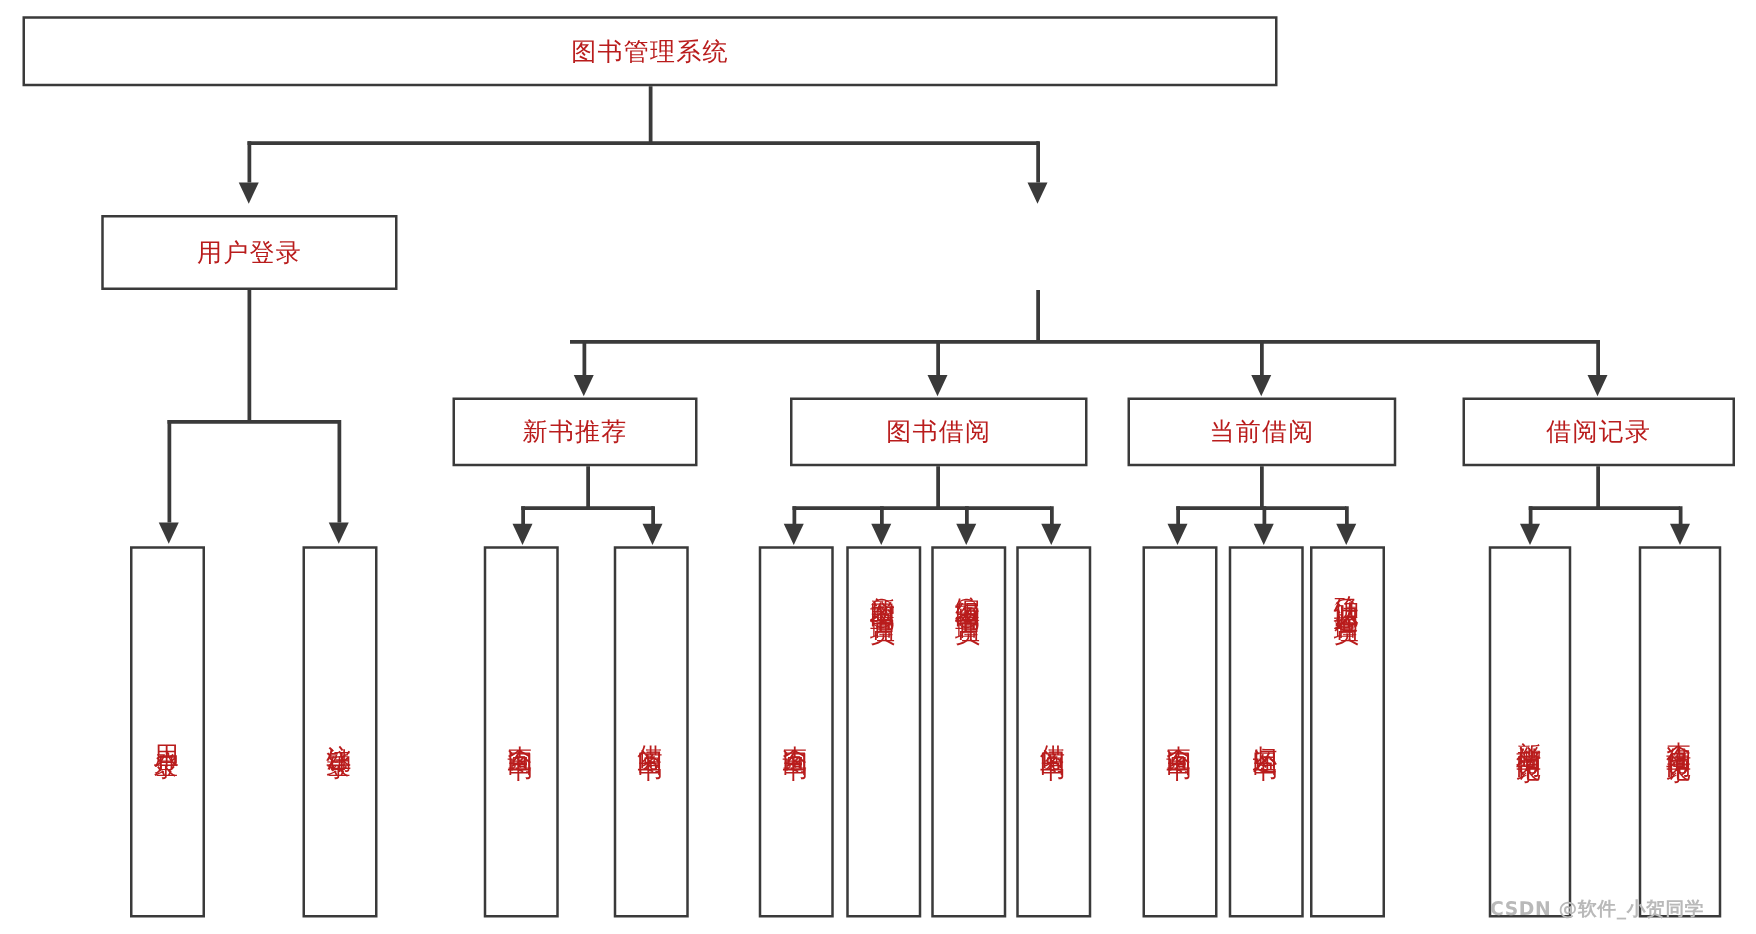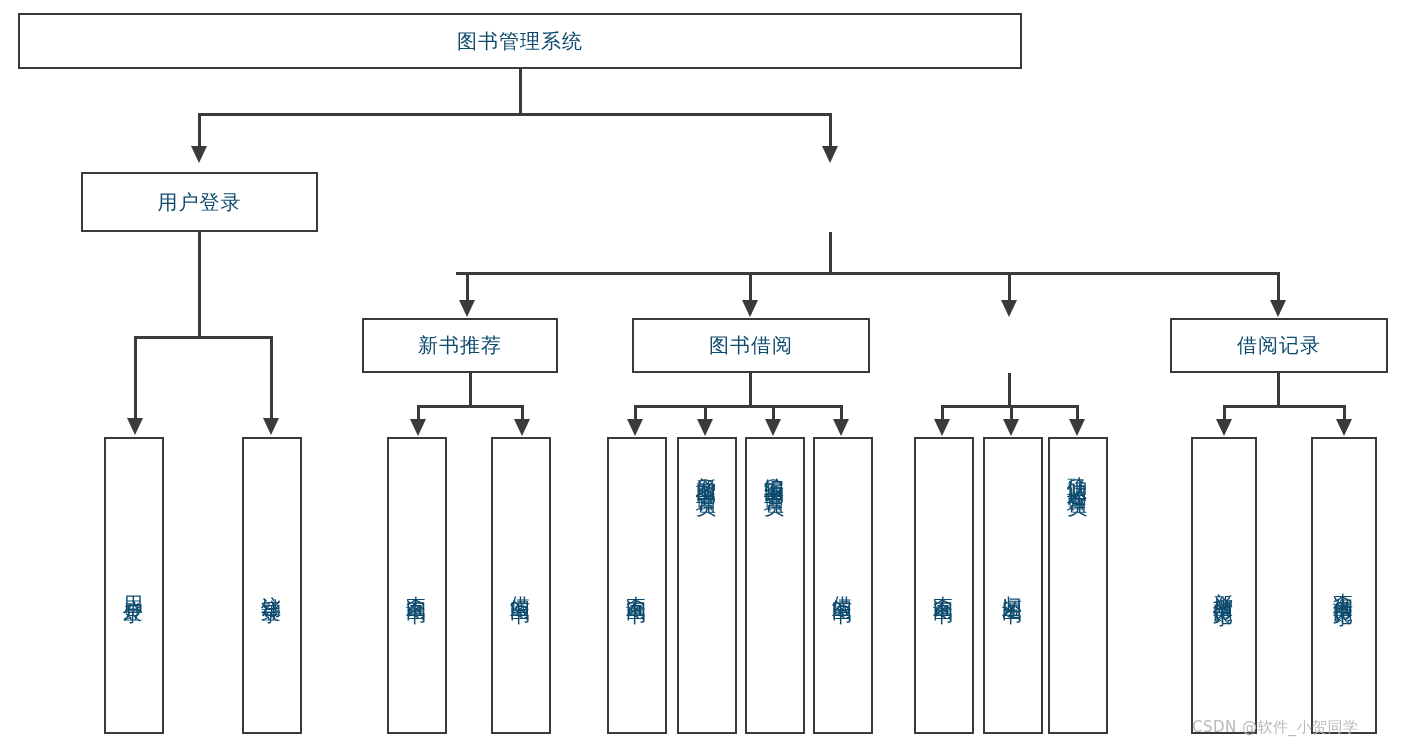--- a/index.html
+++ b/index.html
@@ -6,21 +6,21 @@
   body{font-family:"DejaVu Sans","Liberation Sans",sans-serif;}
   #stage{position:relative;width:1405px;height:747px;background:#fff;overflow:hidden;}
   .node{
     position:absolute;
     box-sizing:border-box;
     border:2.5px solid #3a3a3a;
     background:#ffffff;
     display:flex;
     align-items:center;
     justify-content:center;
-    color:#0c4a6e;
+    color:#b91c1c;
   }
   .node.h{font-size:20px;letter-spacing:1px;}
   .node.v{
     writing-mode:vertical-rl;
     text-orientation:upright;
     font-size:20px;
     letter-spacing:3px;
     justify-content:flex-start;
     padding-top:22px;
     align-items:center;
@@ -81,20 +81,21 @@
   <div class="arrow" style="left:742px;top:300px;"></div>
 
   <div class="edge vline" style="left:1008px;top:272px;height:30px;"></div>
   <div class="arrow" style="left:1001px;top:300px;"></div>
 
   <div class="edge vline" style="left:1277px;top:272px;height:30px;"></div>
   <div class="arrow" style="left:1270px;top:300px;"></div>
 
   <div class="node h" style="left:362px;top:318px;width:196px;height:55px;">新书推荐</div>
   <div class="node h" style="left:632px;top:318px;width:238px;height:55px;">图书借阅</div>
+  <div class="node h" style="left:902px;top:318px;width:215px;height:55px;">当前借阅</div>
   <div class="node h" style="left:1170px;top:318px;width:218px;height:55px;">借阅记录</div>
 
   <div class="edge vline" style="left:469px;top:373px;height:34px;"></div>
   <div class="edge hline" style="left:417px;top:405px;width:106px;"></div>
   <div class="edge vline" style="left:417px;top:405px;height:15px;"></div>
   <div class="arrow" style="left:410px;top:419px;"></div>
   <div class="edge vline" style="left:521px;top:405px;height:15px;"></div>
   <div class="arrow" style="left:514px;top:419px;"></div>
 
   <div class="edge vline" style="left:749px;top:373px;height:34px;"></div>
@@ -135,15 +136,15 @@
   <div class="node v" style="left:745px;top:437px;width:60px;height:297px;">编辑图书（管理员）</div>
   <div class="node v mid" style="left:813px;top:437px;width:60px;height:297px;">借阅图书</div>
 
   <div class="node v mid" style="left:914px;top:437px;width:60px;height:297px;">查询图书</div>
   <div class="node v mid" style="left:983px;top:437px;width:60px;height:297px;">归还图书</div>
   <div class="node v" style="left:1048px;top:437px;width:60px;height:297px;">确认归还（管理员）</div>
 
   <div class="node v mid" style="left:1191px;top:437px;width:66px;height:297px;">新增借阅记录</div>
   <div class="node v mid" style="left:1311px;top:437px;width:66px;height:297px;">查询借阅记录</div>
 
-  <div id="watermark" style="left:1192px;top:718px;">CSDN @软件_小贺同学</div>
+  <div id="watermark" style="left:1192px;top:718px;font-weight:bold;">CSDN @软件_小贺同学</div>
 
 </div>
 
 </body></html>

